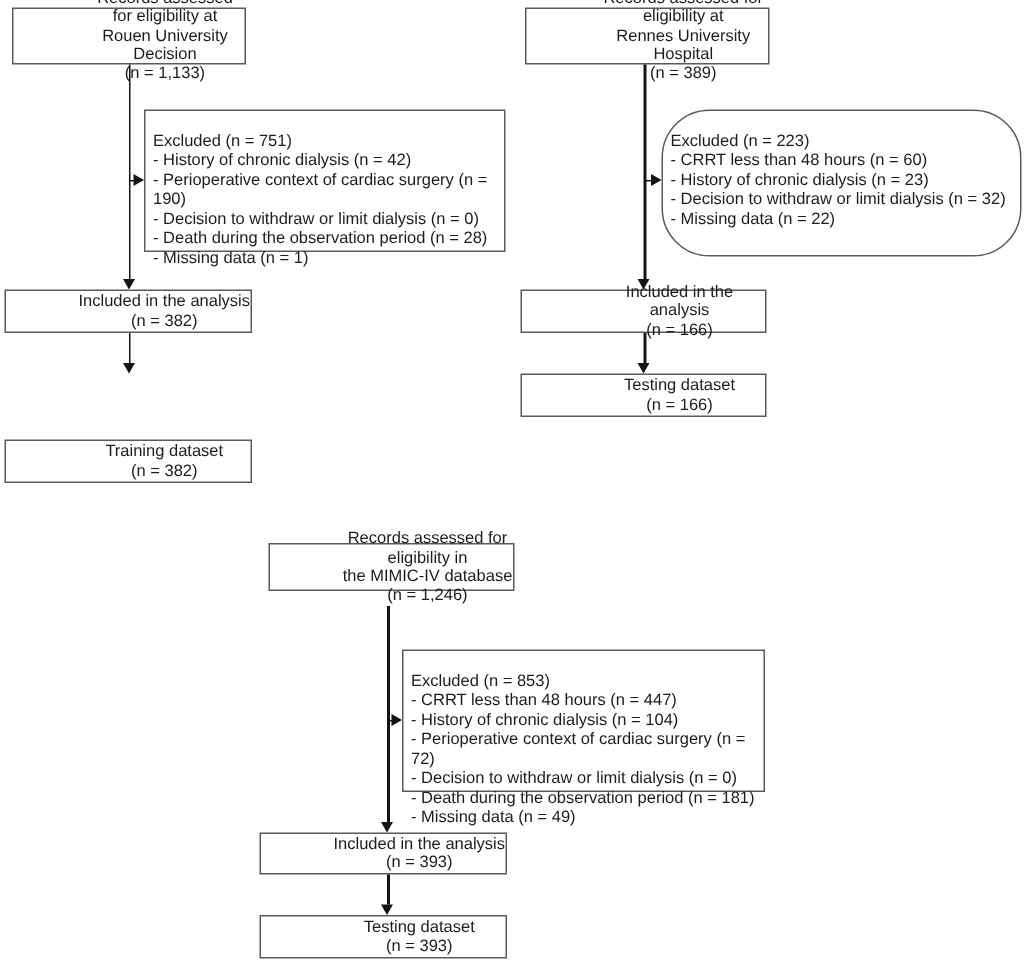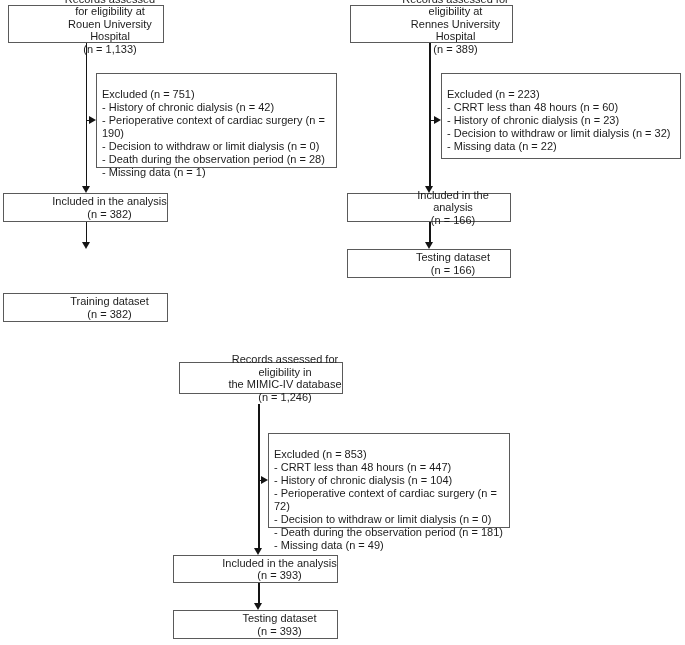--- a/index.html
+++ b/index.html
@@ -29,21 +29,21 @@
     border-left:7px solid #141414;
   }
 </style>
 </head>
 <body>
 
 <div class="canvas">
 
   <div class="box center" style="left:8px; top:5px; width:156px; height:38px;">
     <div>Records assessed for eligibility at</div>
-    <div>Rouen University Hospital</div>
+    <div>Rouen University Decision</div>
     <div>(n = 1,133)</div>
   </div>
 
   <div class="vline" style="left:85.5px; top:43px; height:143px;"></div>
   <div class="arr-down" style="left:81.5px; top:186px;"></div>
 
   <div class="hline" style="left:86px; top:119.5px; width:4px;"></div>
   <div class="arr-right" style="left:89px; top:116px;"></div>
 
   <div class="box list" style="left:96px; top:73px; width:241px; height:95px;">
@@ -73,21 +73,21 @@
     <div>Rennes University Hospital</div>
     <div>(n = 389)</div>
   </div>
 
   <div class="vline" style="left:429px; top:43px; height:143px;"></div>
   <div class="arr-down" style="left:425px; top:186px;"></div>
 
   <div class="hline" style="left:430px; top:119.5px; width:4px;"></div>
   <div class="arr-right" style="left:434px; top:116px;"></div>
 
-  <div class="box list" style="left:441px; top:73px; width:240px; height:86px;">
+  <div class="box list" style="left:441px; top:73px; width:240px; height:98px;border-radius:32px;">
     <div>Excluded (n = 223)</div>
     <div>- CRRT less than 48 hours (n = 60)</div>
     <div>- History of chronic dialysis (n = 23)</div>
     <div>- Decision to withdraw or limit dialysis (n = 32)</div>
     <div>- Missing data (n = 22)</div>
   </div>
 
   <div class="box center" style="left:347px; top:193px; width:164px; height:29px;">
     <div>Included in the analysis</div>
     <div>(n = 166)</div>

